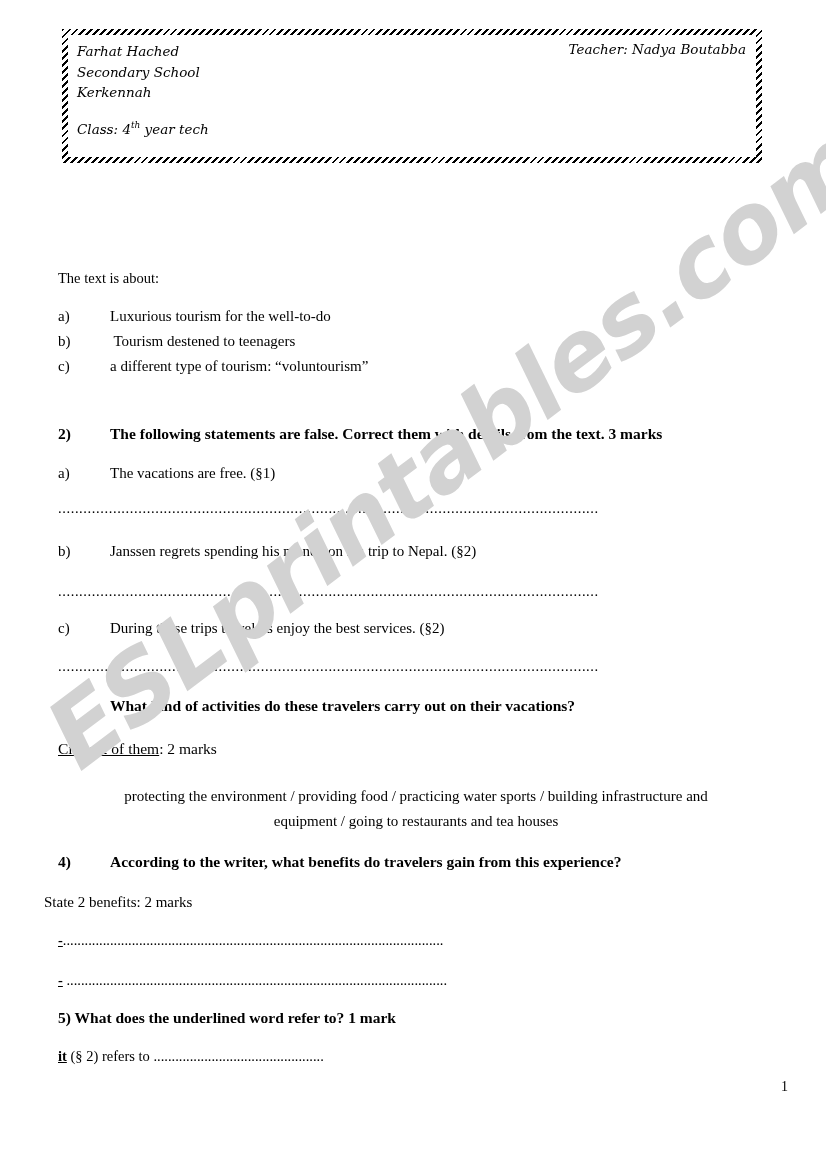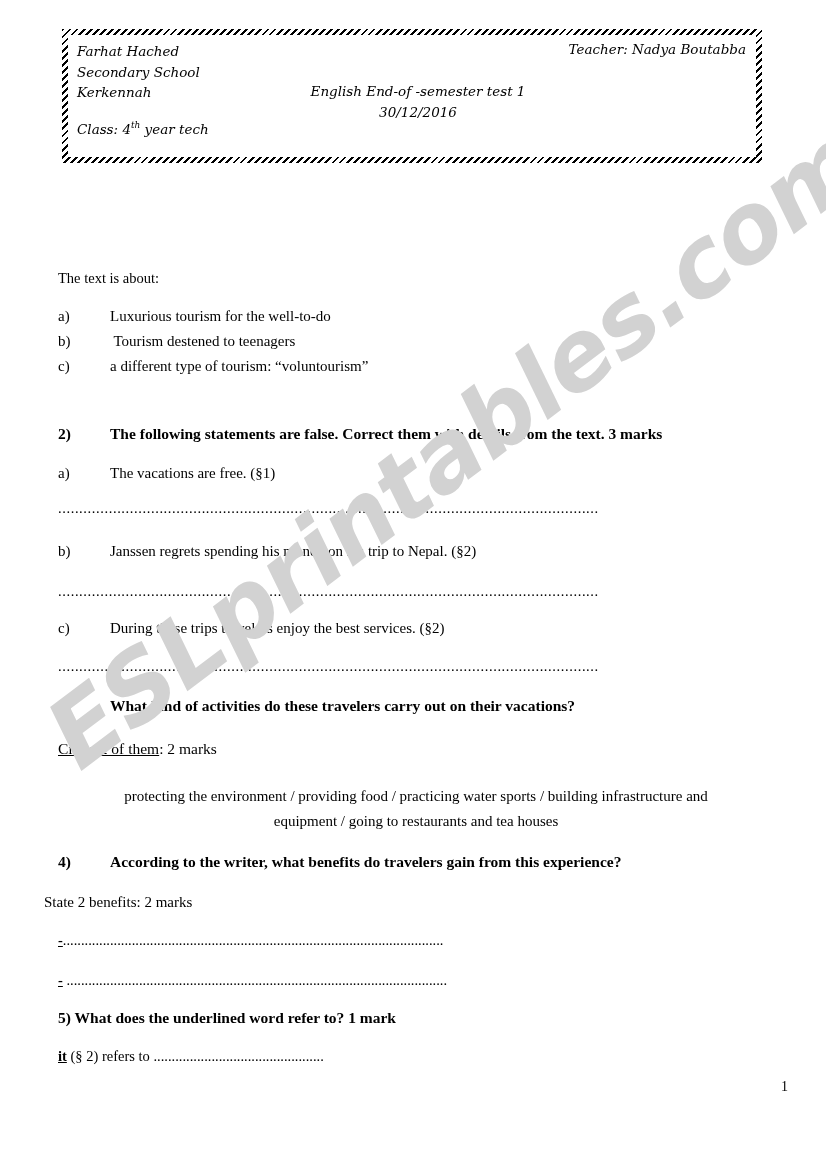--- a/index.html
+++ b/index.html
@@ -180,24 +180,20 @@
     <div class="header-inner">
 
       <div class="hdr-left">
         <div>Farhat Hached</div>
         <div>Secondary School</div>
         <div>Kerkennah</div>
       </div>
 
       <div class="hdr-class"><span>Class: 4</span><sup>th</sup><span> year tech</span></div>
 
-      <div class="hdr-center">
-        <div>English End-of -semester test 1</div>
-        <div>30/12/2016</div>
-      </div>
 
       <div class="hdr-teacher">Teacher: Nadya Boutabba</div>
 
 
     </div>
   </div>
 
 
 
   <div class="blk p-line" style="left:58px; top:270px;">The text is about:</div>

